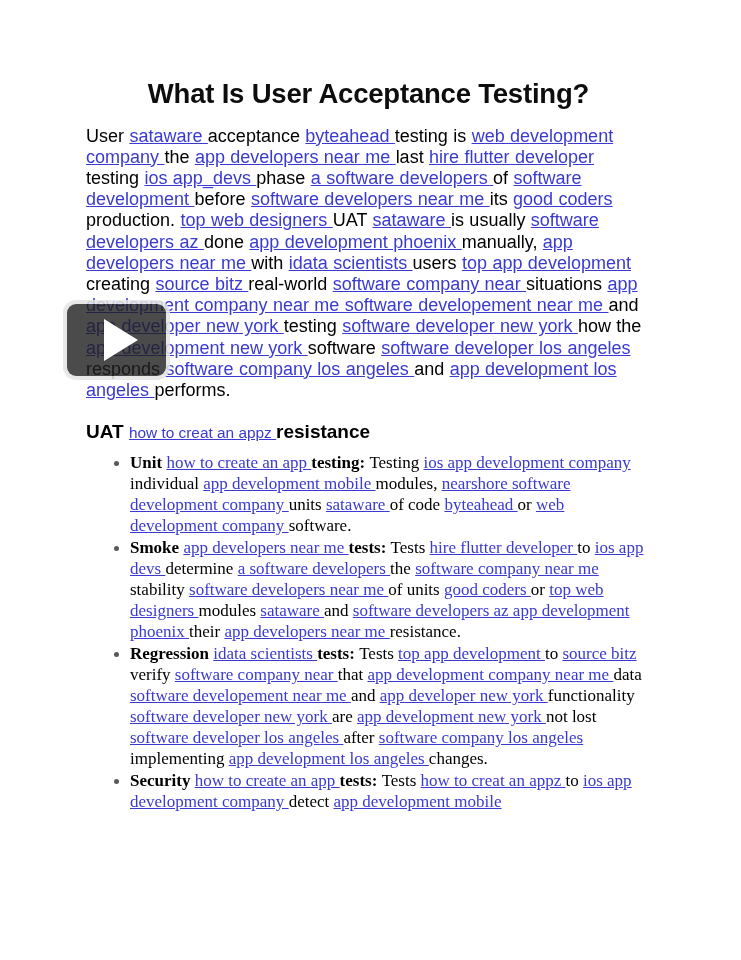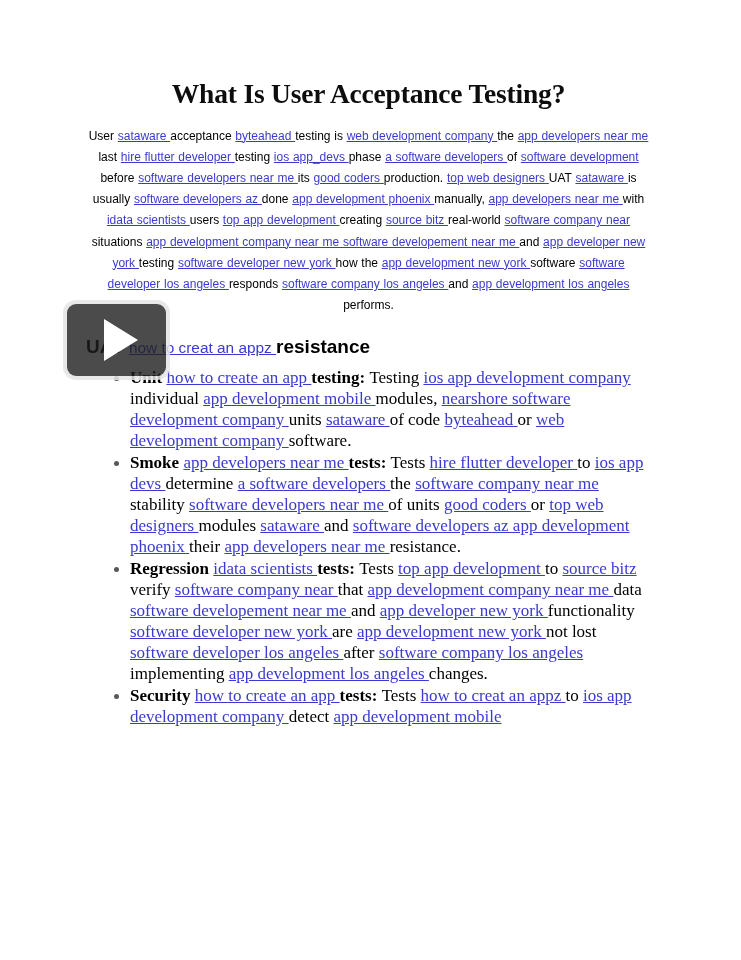--- a/index.html
+++ b/index.html
@@ -30,28 +30,27 @@
   }
   h1.doc-title {
     font-size: 27.5px;
     font-weight: bold;
     letter-spacing: -0.2px;
     text-align: center;
     margin: 0 0 16px 0;
     padding: 0;
     line-height: 1.15;
     color: #0d0d0d;
-    font-family: Liberation Serif, serif;
   }
   p.body-para {
     margin: 0;
     padding: 0;
-    font-size: 12px;
+    font-size: 18px;
     line-height: 21.2px;
-    text-align: center;
+    text-align: left;
     color: #000000;
     word-spacing: 0.4px;
   }
   h2.sub-head {
     font-size: 19px;
     font-weight: bold;
     margin: 20px 0 8px 0;
     padding: 0;
     line-height: 1.2;
     color: #0d0d0d;

